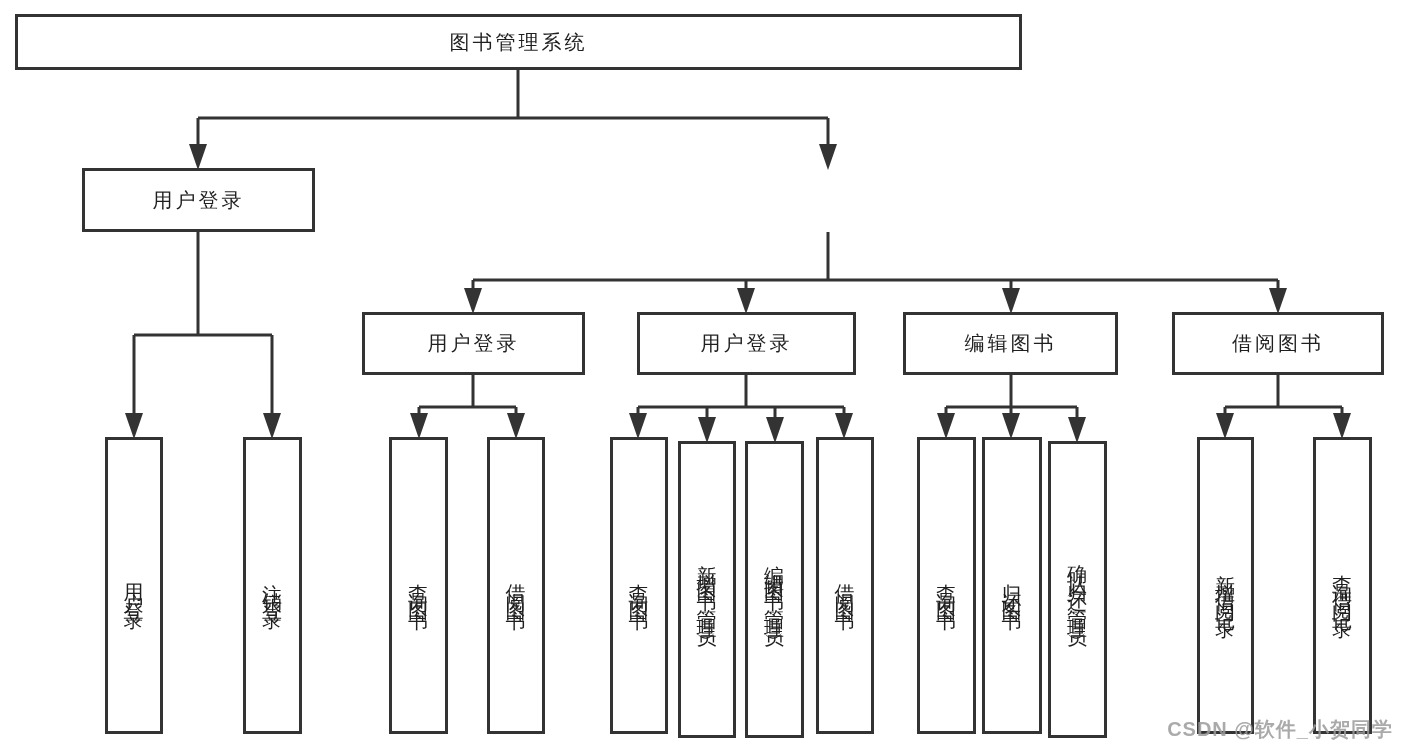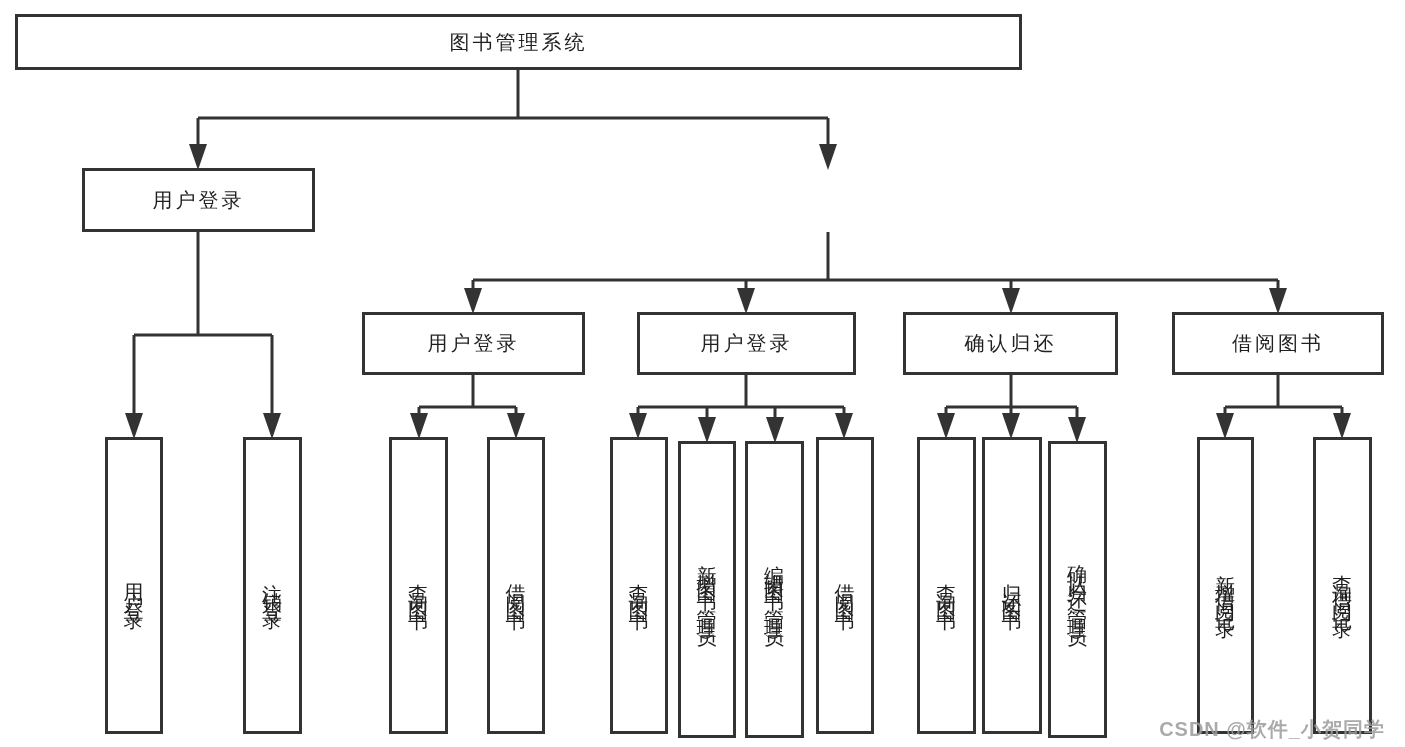--- a/index.html
+++ b/index.html
@@ -36,21 +36,21 @@
     line-height:1;
     white-space:normal;
   }
   #connectors{
     position:absolute;left:0;top:0;
     z-index:2;pointer-events:none;
   }
   #connectors line{stroke:var(--line,#333333);stroke-width:3;}
   #connectors polygon{fill:var(--line,#333333);}
   .watermark{
-    position:absolute;right:20px;bottom:4px;
+    position:absolute;right:12px;bottom:4px;
     z-index:3;
     font-size:20px;font-weight:700;letter-spacing:1px;
     color:var(--watermark,#9c9c9c);
     opacity:.85;
   }
 </style>
 </head>
 <body>
 
 <div id="canvas">
@@ -63,21 +63,21 @@
     <span class="lbl">用户登录</span>
   </div>
 
   <div class="node" style="left:362px;top:312px;width:223px;height:63px">
     <span class="lbl">用户登录</span>
   </div>
   <div class="node" style="left:637px;top:312px;width:219px;height:63px">
     <span class="lbl">用户登录</span>
   </div>
   <div class="node" style="left:903px;top:312px;width:215px;height:63px">
-    <span class="lbl">确认归还</span>
+    <span class="lbl">编辑图书</span>
   </div>
   <div class="node" style="left:1172px;top:312px;width:212px;height:63px">
     <span class="lbl">借阅图书</span>
   </div>
 
   <div class="node leaf" style="left:105px;top:437px;width:58px;height:297px">
     <span class="lbl">用户登录</span>
   </div>
   <div class="node leaf" style="left:243px;top:437px;width:59px;height:297px">
     <span class="lbl">注销登录</span>

